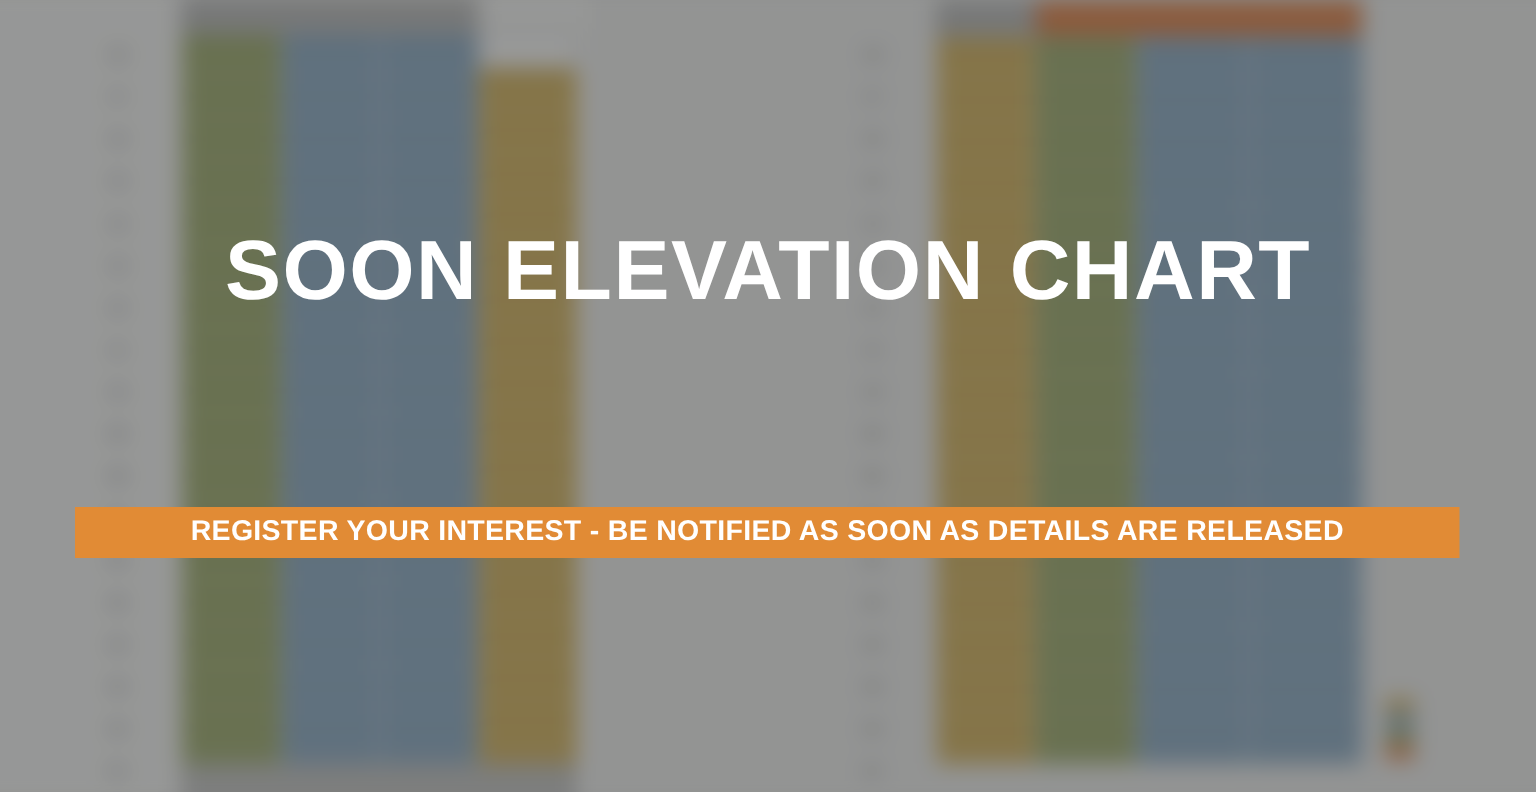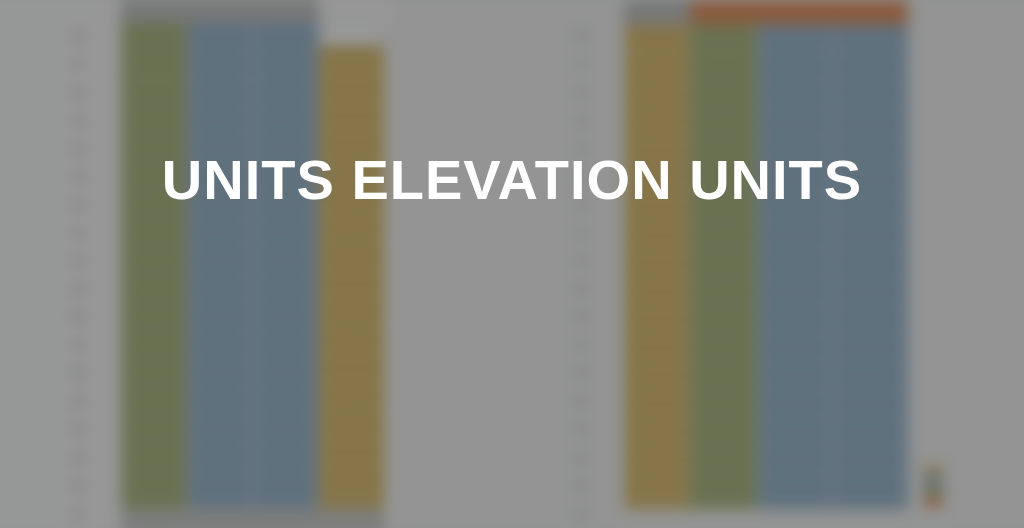--- a/index.html
+++ b/index.html
@@ -902,18 +902,21 @@
           <span class="sw" style="background: rgb(207, 114, 56);"></span>
           <span class="lt"></span>
         </div>
       </div>
   </div>
 
   <div id="scrim"></div>
 
   <div id="overlay">
 
-    <div id="title">UNITS ELEVATION UNITS</div>
-
-
+    <div id="title">SOON ELEVATION CHART</div>
+
+
+    <div id="cta-banner">
+      <span id="cta-text">REGISTER YOUR INTEREST - BE NOTIFIED AS SOON AS DETAILS ARE RELEASED</span>
+    </div>
 
   </div>
 </div>
 
 </body></html>

